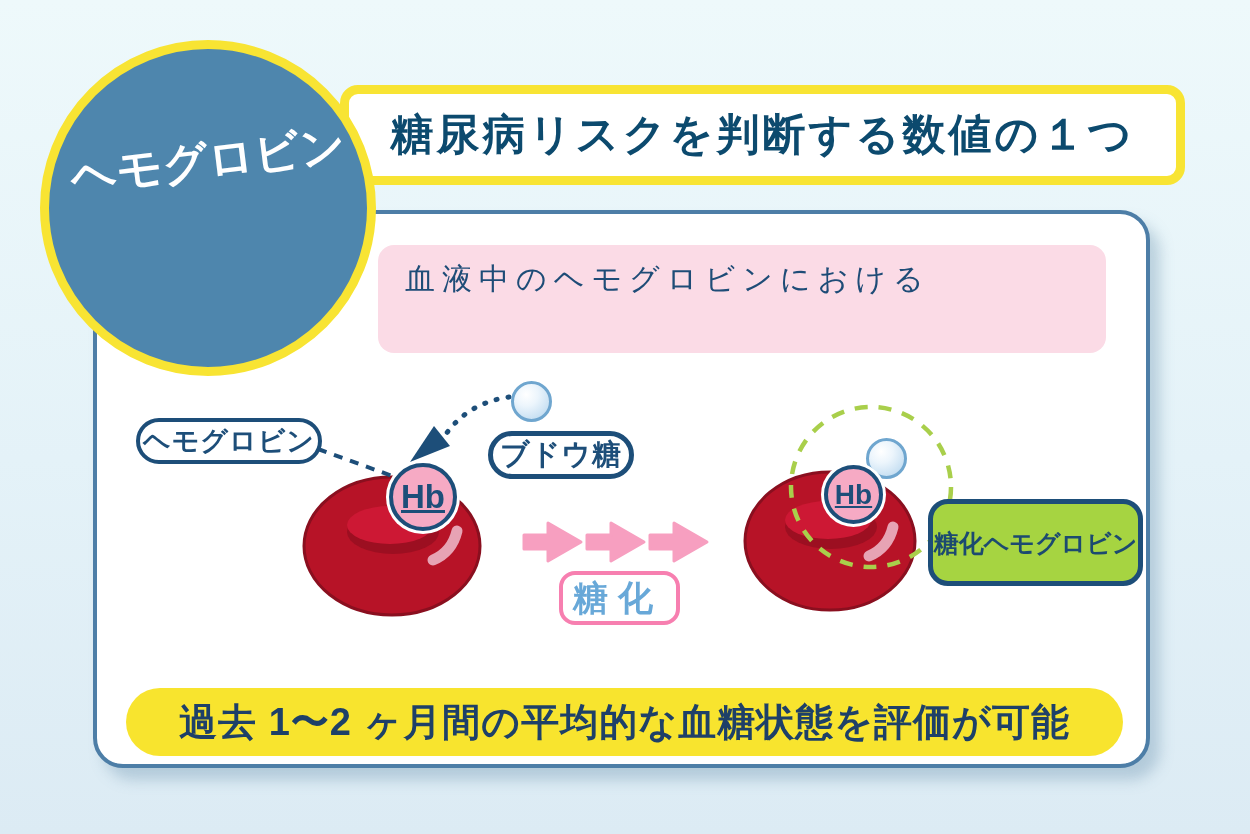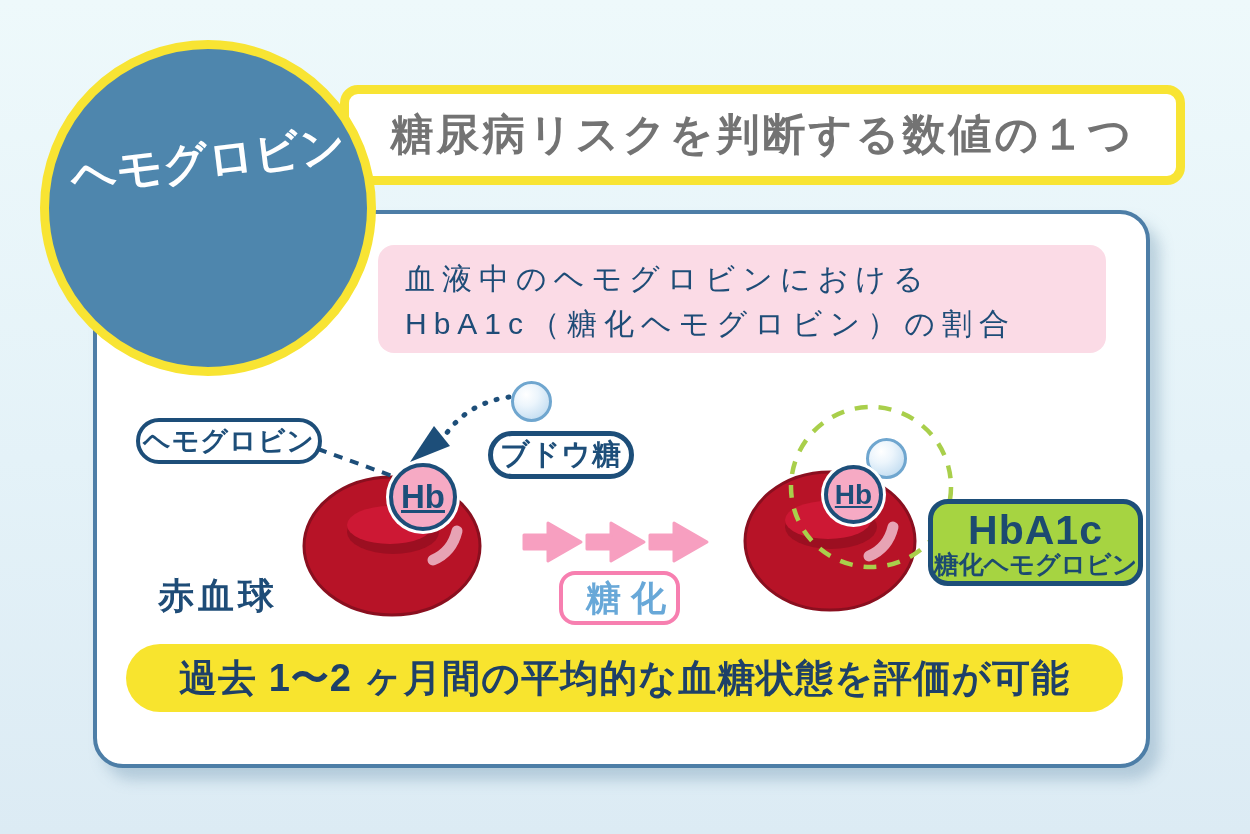--- a/index.html
+++ b/index.html
@@ -15,21 +15,21 @@
     background:#ffffff; border:4px solid #4d7ea7; border-radius:30px;
     box-shadow:10px 12px 14px rgba(100,140,170,.35); z-index:1;
   }
   
   .title-box {
     position:absolute; left:340px; top:85px; width:845px; height:100px;
     background:#ffffff; border:9px solid #f8e433; border-radius:18px;
     display:flex; align-items:center; justify-content:center; z-index:5;
   }
   .title-box span {
-    color:#737373; font-size:43px; font-weight:700; letter-spacing:3px; white-space:nowrap;
+    color:#0c4a6e; font-size:43px; font-weight:700; letter-spacing:3px; white-space:nowrap;
   }
   
   .badge {
     position:absolute; left:40px; top:40px; width:336px; height:336px;
     background:#4e86ad; border:9px solid #f8e433; border-radius:50%;
     display:flex; flex-direction:column; align-items:center;
     padding-top:86px; z-index:6; text-align:center;
   }
   .badge .b1 {
     color:#fff; font-size:45px; font-weight:700; line-height:52px;
@@ -77,50 +77,49 @@
   .ball.right { left:866px; top:438px; }
   
   .cell-caption {
     position:absolute; left:158px; top:572px; z-index:4;
     color:#1e4c77; font-size:36px; font-weight:600; letter-spacing:4px; white-space:nowrap;
   }
   
   .glyc-box {
     position:absolute; left:559px; top:571px; width:121px; height:54px;
     background:#fff; border:4px solid #f77fb0; border-radius:16px; z-index:4;
-    display:flex; align-items:center; justify-content:flex-end;
+    display:flex; align-items:center; justify-content:flex-start;
   }
   .glyc-box span { color:#68a8d8; font-size:35px; font-weight:600; letter-spacing:10px; padding-left:10px; white-space:nowrap; }
   
   .result-box {
     position:absolute; left:928px; top:499px; width:215px; height:87px;
     background:#a6d441; border:5px solid #1d4e79; border-radius:20px; z-index:4;
     display:flex; flex-direction:column; align-items:center; justify-content:center;
     text-align:center;
   }
   .result-box .r1 { color:#1c4a70; font-size:41px; font-weight:800; line-height:42px; letter-spacing:1px; }
   .result-box .r2 { color:#1c4a70; font-size:25px; font-weight:800; line-height:26px; white-space:nowrap; }
   
   .footer-banner {
-    position:absolute; left:126px; top:644px; width:997px; height:68px;
+    position:absolute; left:126px; top:688px; width:997px; height:68px;
     background:#f8e42e; border-radius:34px; z-index:2;
     display:flex; align-items:center; justify-content:center;
   }
   .footer-banner span { color:#1e4068; font-size:38px; font-weight:700; letter-spacing:1px; white-space:nowrap; }
 </style>
 </head>
 <body>
 
 <div class="stage">
 
   <div class="card"></div>
 
   <div class="def-banner">
     <div>血液中のヘモグロビンにおける</div>
-    <div>HbA1c（糖化ヘモグロビン）の割合</div>
   </div>
 
   <div class="footer-banner">
     <span>過去 1〜2 ヶ月間の平均的な血糖状態を評価が可能</span>
   </div>
 
   <svg class="art" width="1250" height="834" viewBox="0 0 1250 834">
 
     <g>
       <ellipse cx="392" cy="546" rx="88" ry="69" fill="#b71327" stroke="#8a0f1f" stroke-width="3"></ellipse>
@@ -162,28 +161,26 @@
   <div class="ball left"></div>
   <div class="ball right"></div>
 
   <div class="hb left">
     <span>Hb</span>
   </div>
   <div class="hb right">
     <span>Hb</span>
   </div>
 
-  <div class="cell-caption">赤血球</div>
 
   <div class="glyc-box">
     <span>糖化</span>
   </div>
 
   <div class="result-box">
-    <div class="r1">HbA1c</div>
     <div class="r2">糖化ヘモグロビン</div>
   </div>
 
   <div class="title-box">
     <span>糖尿病リスクを判断する数値の１つ</span>
   </div>
 
   <div class="badge">
     <div class="b1">ヘモグロビン</div>
   </div>

